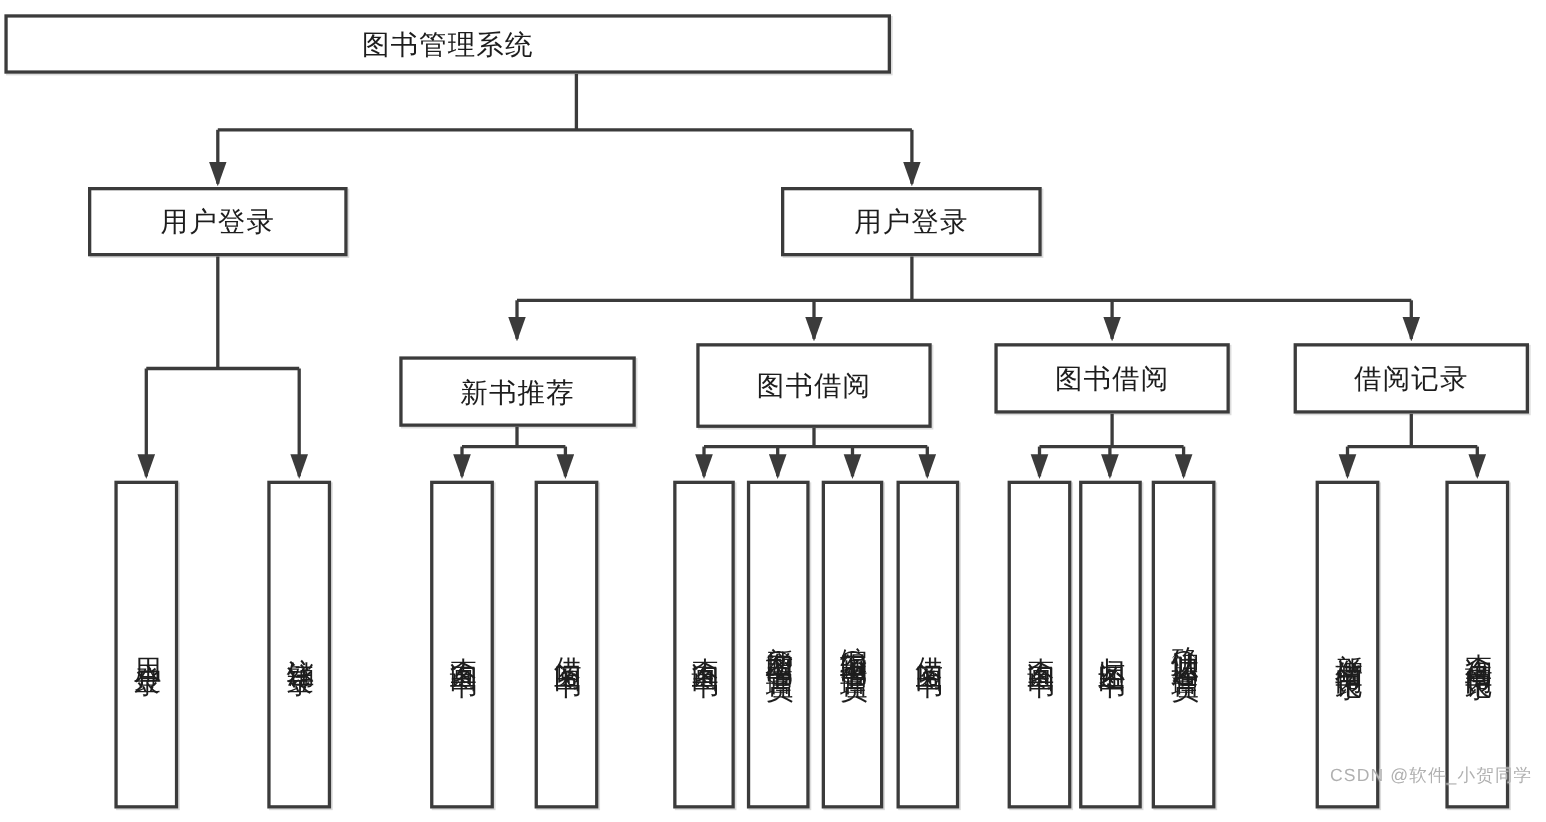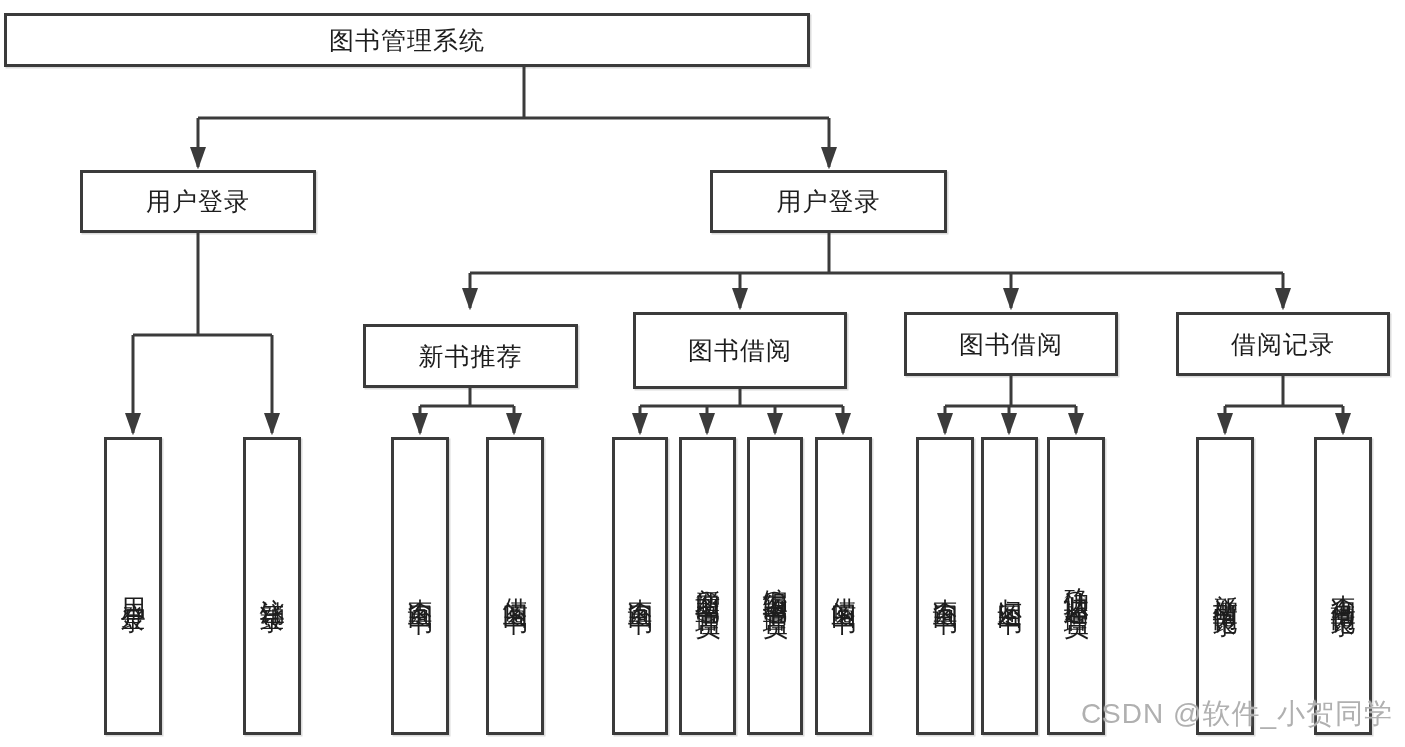--- a/index.html
+++ b/index.html
@@ -30,21 +30,21 @@
   .node.h .lbl{
     font-size:25px;letter-spacing:1px;white-space:nowrap;
   }
   .node.v .lbl{
     writing-mode:vertical-rl;
     text-orientation:upright;
     font-size:25px;letter-spacing:4px;line-height:1.1;
   }
   .watermark{
     position:absolute;top:695px;right:12px;
-    font-size:28px;color:var(--watermark);
+    font-size:16px;color:var(--watermark);
     letter-spacing:1px;white-space:nowrap;
     text-shadow:0 0 2px #fff;
   }
 </style>
 </head>
 <body>
 
 <div class="stage">
 
   <svg class="connectors" width="1405" height="747" viewBox="0 0 1405 747">

